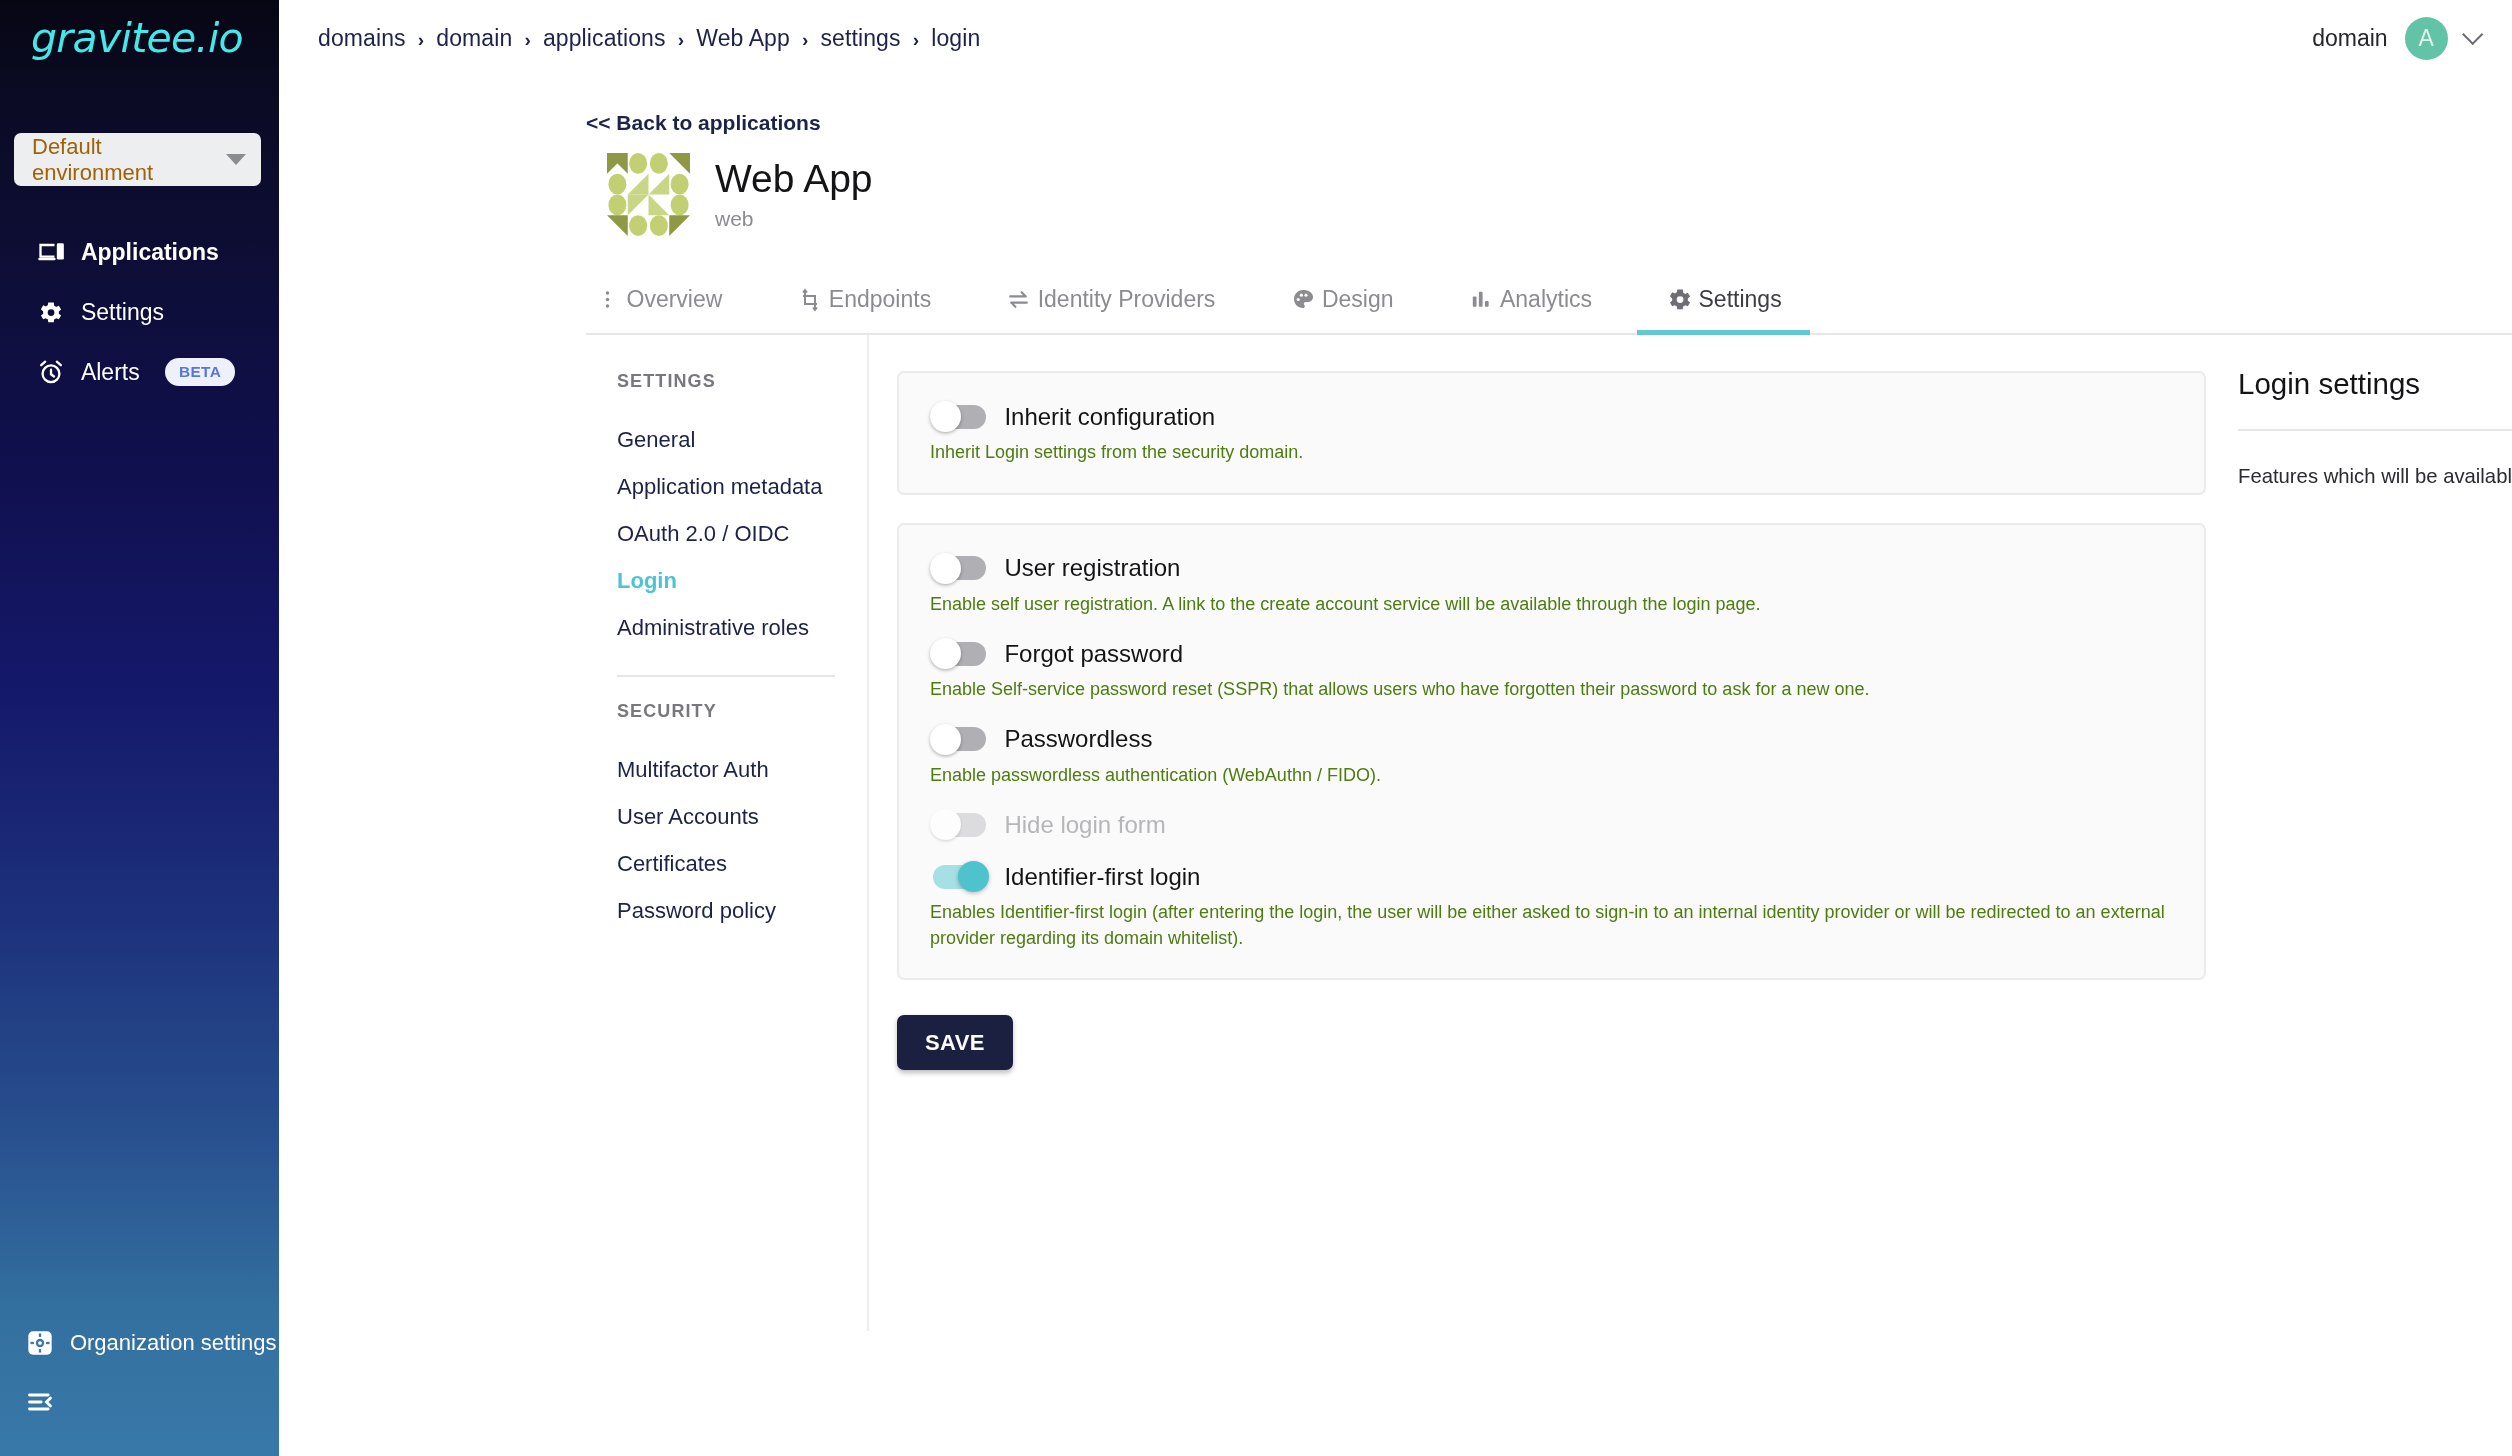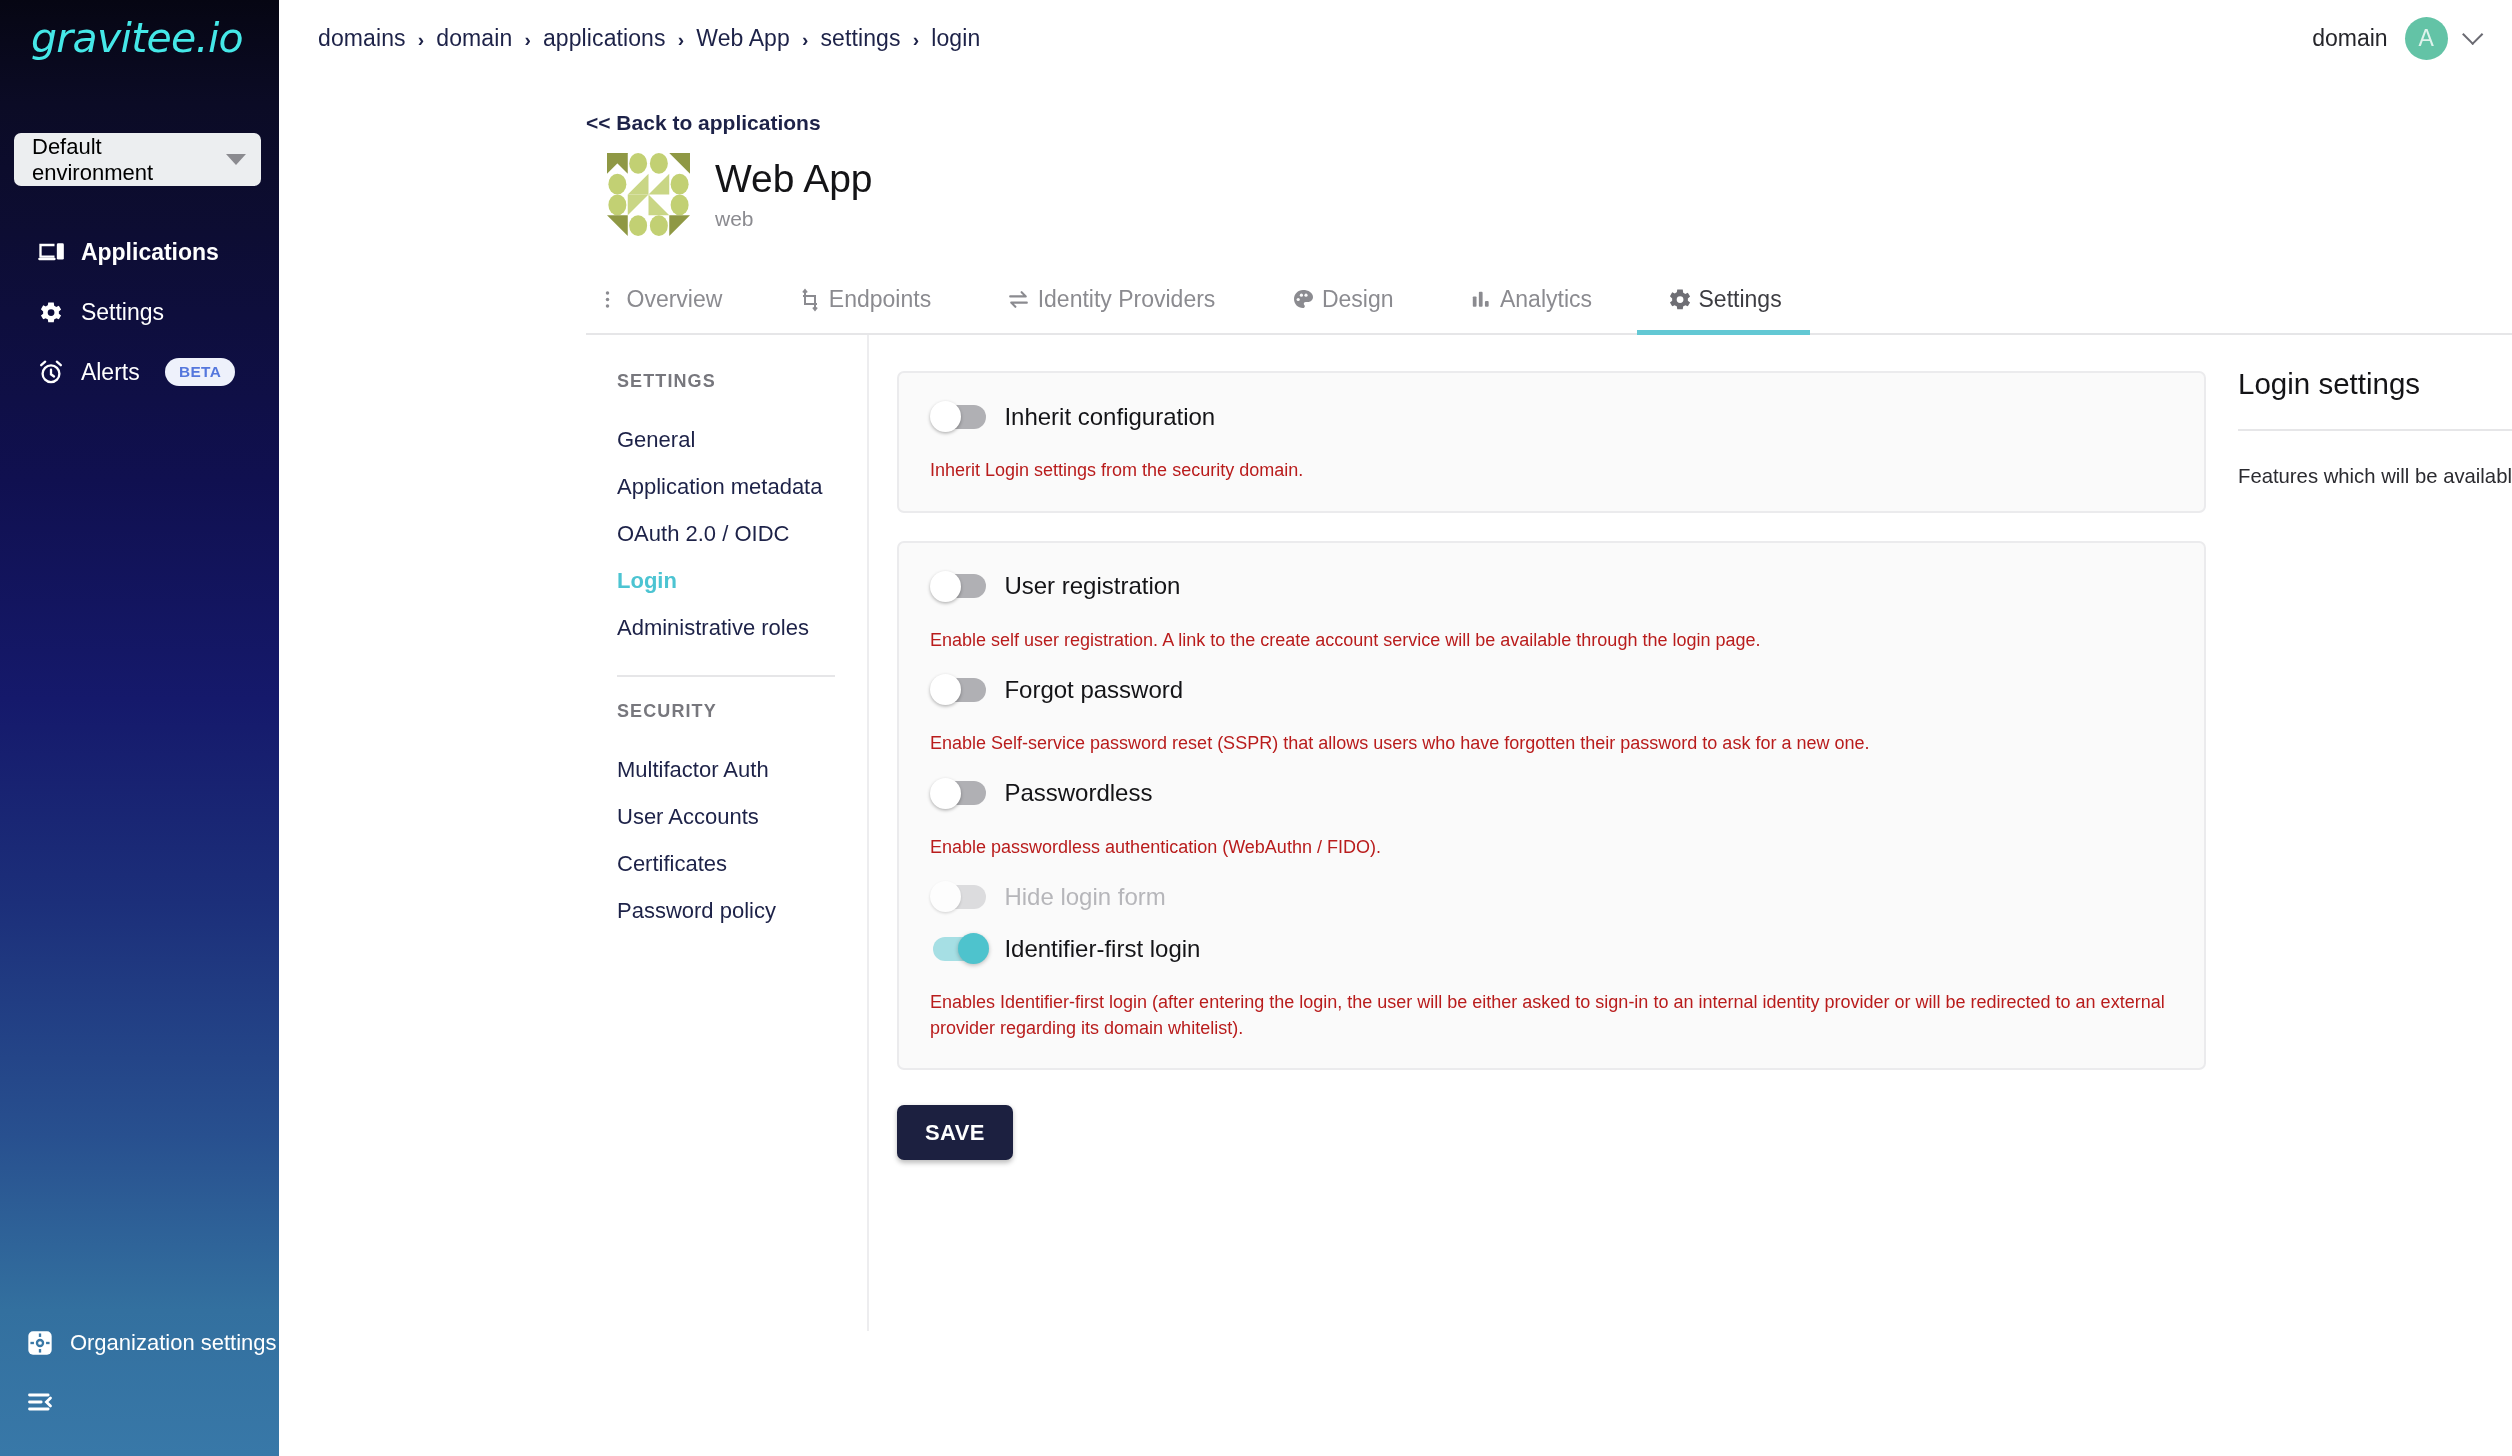--- a/index.html
+++ b/index.html
@@ -41,21 +41,21 @@
     line-height: 1;
   }
   .env-select {
     margin: 0 31px 0 14px;
     height: 53px;
     background: #eceef0;
     border-radius: 7px;
     display: flex;
     align-items: center;
     padding: 0 15.4px 0 18px;
-    color: #000000;
+    color: #a16207;
     font-size: 22px;
     justify-content: space-between;
     width: 247px;
   }
   .caret-down {
     width: 0; height: 0;
     border-left: 10.5px solid transparent;
     border-right: 10.5px solid transparent;
     border-top: 11.2px solid #8b8b90;
   }
@@ -191,22 +191,22 @@
     box-shadow: 0 1.4px 3.5px rgba(0,0,0,.30);
   }
   .switch.on .track { background: #a6dfe4; }
   .switch.on .knob { left: 28px; background: #4ec3cd; box-shadow: 0 1.4px 4.2px rgba(0,0,0,.25); }
   .switch.disabled .track { background: #dcdcde; }
   .switch.disabled .knob { background: #fdfdfd; box-shadow: 0 1.4px 2.8px rgba(0,0,0,.14); }
 
   .toggle-label { font-size: 24px; color: #141417; }
   .toggle-label.muted { color: #b6b6ba; }
   .toggle-desc {
-    font-size: 18px; color: #b91c1c; line-height: 1.42;
-    margin-top: 26px; max-width: 1255px;
+    font-size: 18px; color: #4d7c0f; line-height: 1.42;
+    margin-top: 8px; max-width: 1255px;
   }
   .group-row + .group-row { margin-top: 21px; }
 
   .save-btn {
     margin-top: 35px;
     display: inline-flex; align-items: center; justify-content: center;
     background: #1c2040; color: #ffffff;
     font-size: 22px; font-weight: bold; letter-spacing: 0.4px;
     height: 55px; padding: 0 28px; border-radius: 7px;
     box-shadow: 0 2.1px 4.9px rgba(0,0,0,.26);

